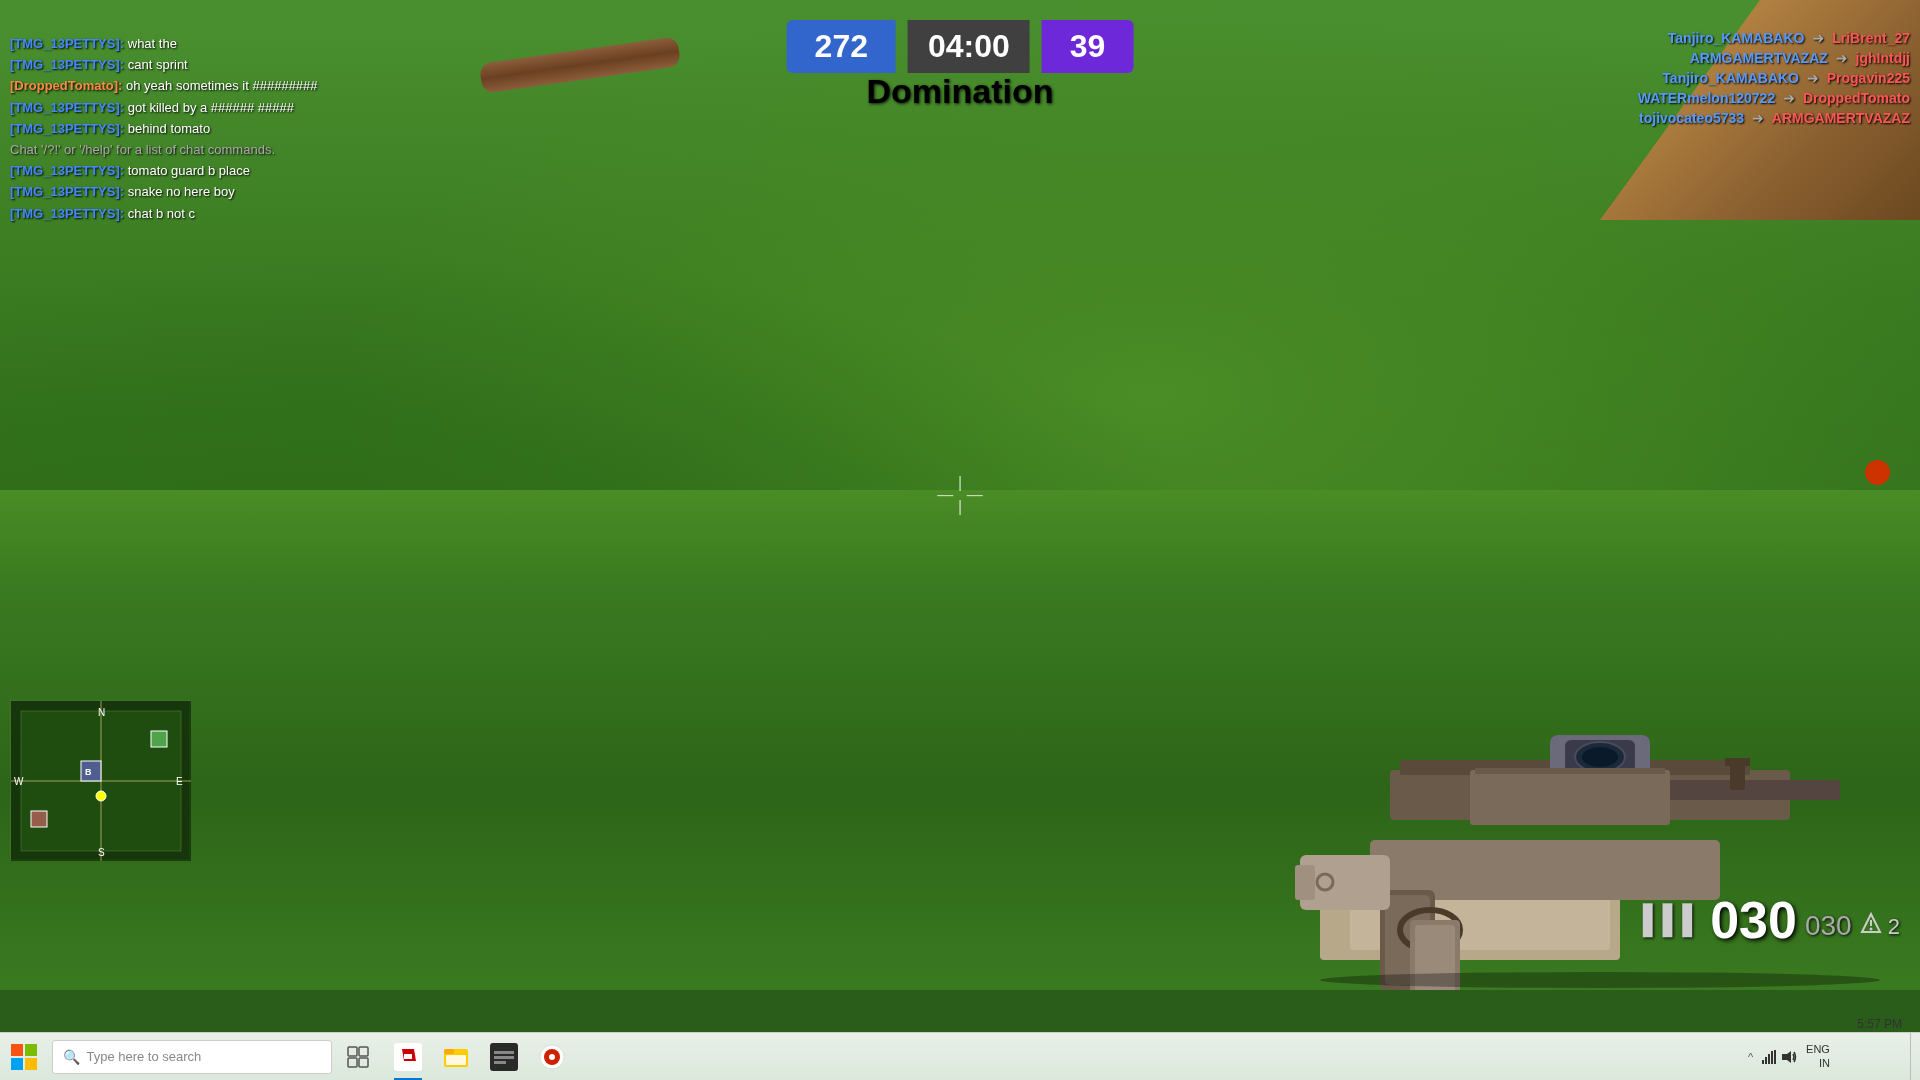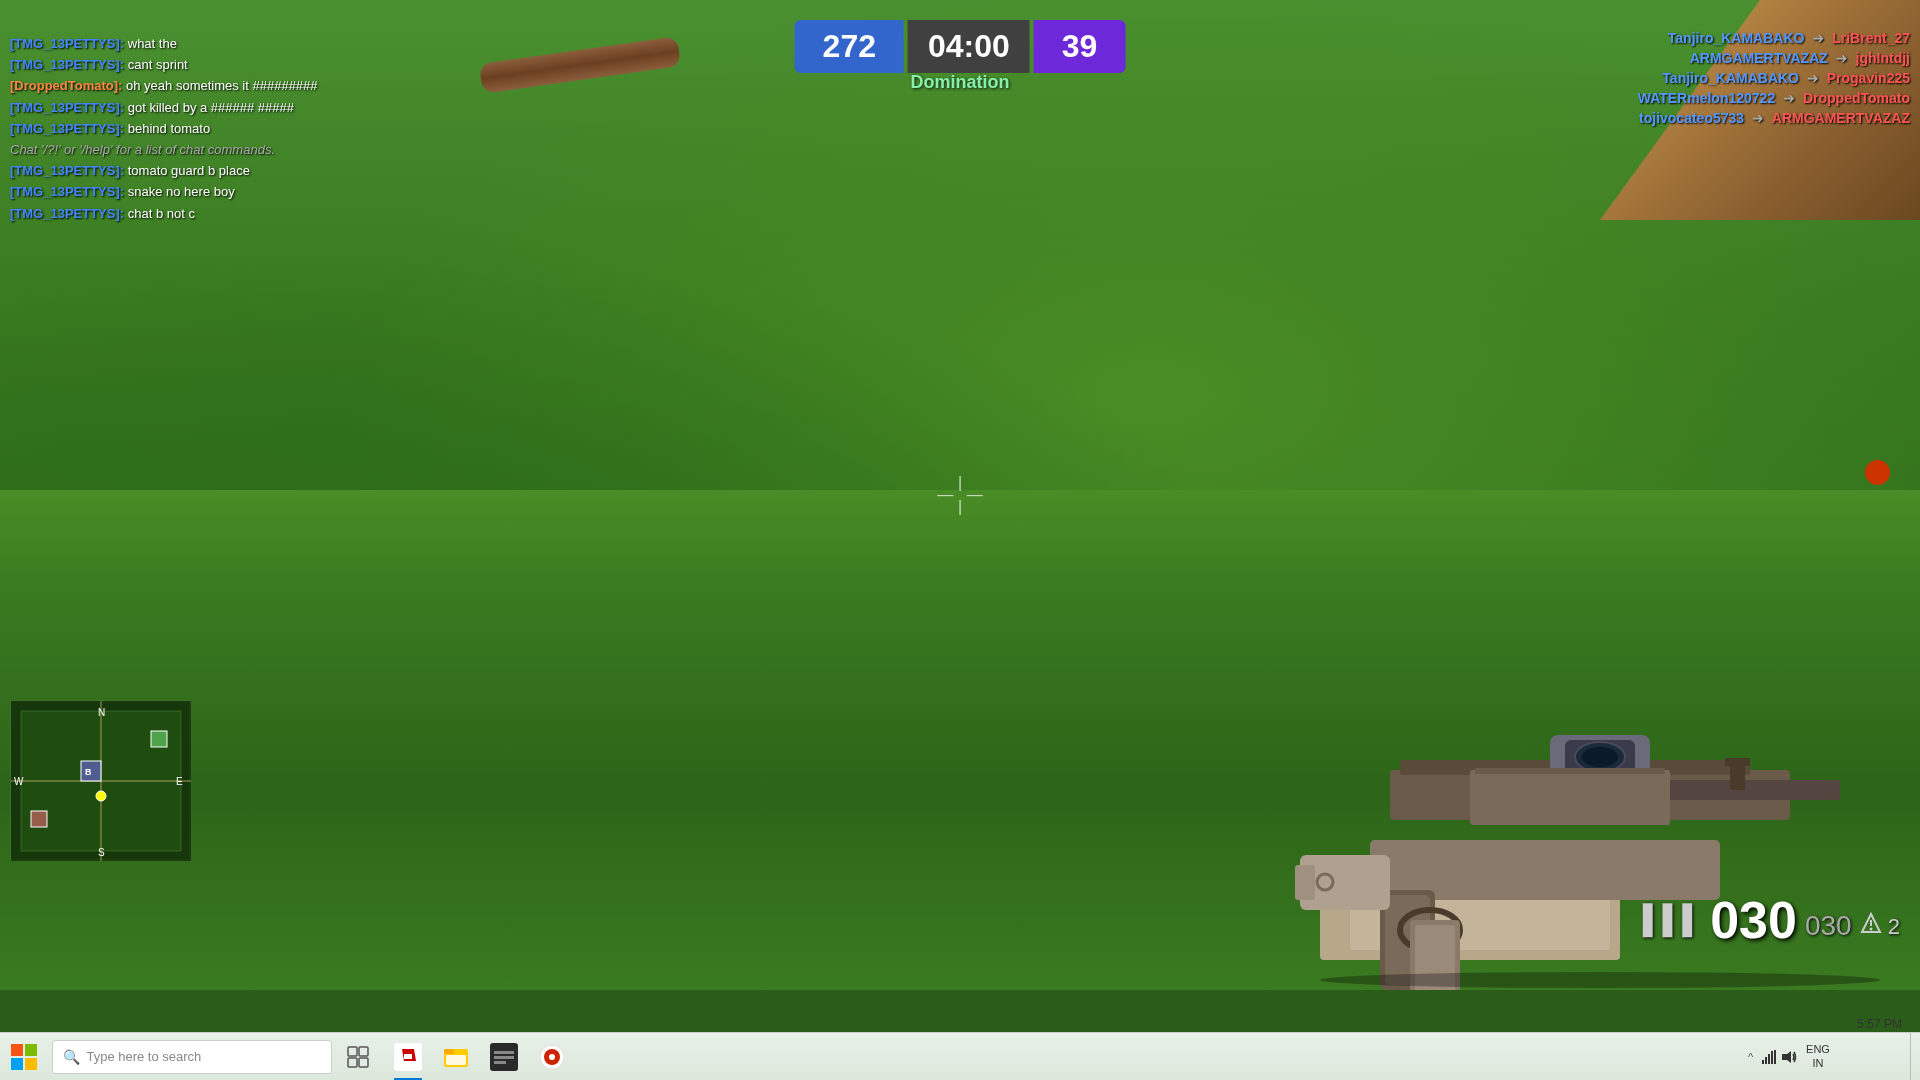--- a/index.html
+++ b/index.html
@@ -83,21 +83,21 @@
 
     
     
     .score-bar {
       position: absolute;
       top: 20px;
       left: 50%;
       transform: translateX(-50%);
       display: flex;
       align-items: center;
-      gap: 4px;
+      gap: 12px;
     }
 
     .score-blue {
       background: #3366cc;
       color: white;
       font-size: 32px;
       font-weight: bold;
       padding: 8px 28px;
       border-radius: 6px 0 0 6px;
       font-family: Arial, sans-serif;
@@ -120,22 +120,22 @@
       padding: 8px 28px;
       border-radius: 0 6px 6px 0;
       font-family: Arial, sans-serif;
     }
 
     .game-mode-label {
       position: absolute;
       top: 72px;
       left: 50%;
       transform: translateX(-50%);
-      color: #86efac;
-      font-size: 18px;
+      color: #000000;
+      font-size: 34px;
       font-weight: bold;
       text-shadow: 1px 1px 3px rgba(0,0,0,0.8);
       white-space: nowrap;
       font-family: Arial, sans-serif;
     }
 
     
     .crosshair {
       position: absolute;
       top: 50%;
@@ -158,21 +158,21 @@
 
     .chat-message {
       margin-bottom: 3px;
       text-shadow: 1px 1px 2px black;
       line-height: 1.4;
     }
 
     .chat-name-blue { color: #4488ff; font-weight: bold; }
     .chat-name-orange { color: #ff8844; font-weight: bold; }
     .chat-text { color: white; }
-    .chat-system { color: #aaaaaa; font-style: italic; }
+    .chat-system { color: #aaaaaa; }
 
     
     .scoreboard {
       position: absolute;
       top: 30px;
       right: 10px;
       font-family: Arial, sans-serif;
       font-size: 14px;
       text-align: center;
     }
@@ -374,21 +374,21 @@
       display: flex;
       align-items: center;
       justify-content: center;
       color: #333;
       font-size: 14px;
     }
 
     .tray-lang {
       display: flex;
       flex-direction: column;
-      align-items: center;
+      align-items: flex-end;
       font-size: 11px;
       color: #333;
       font-family: Arial, sans-serif;
       padding: 0 4px;
       line-height: 1.2;
     }
 
     .tray-datetime {
       display: flex;
       flex-direction: column;

